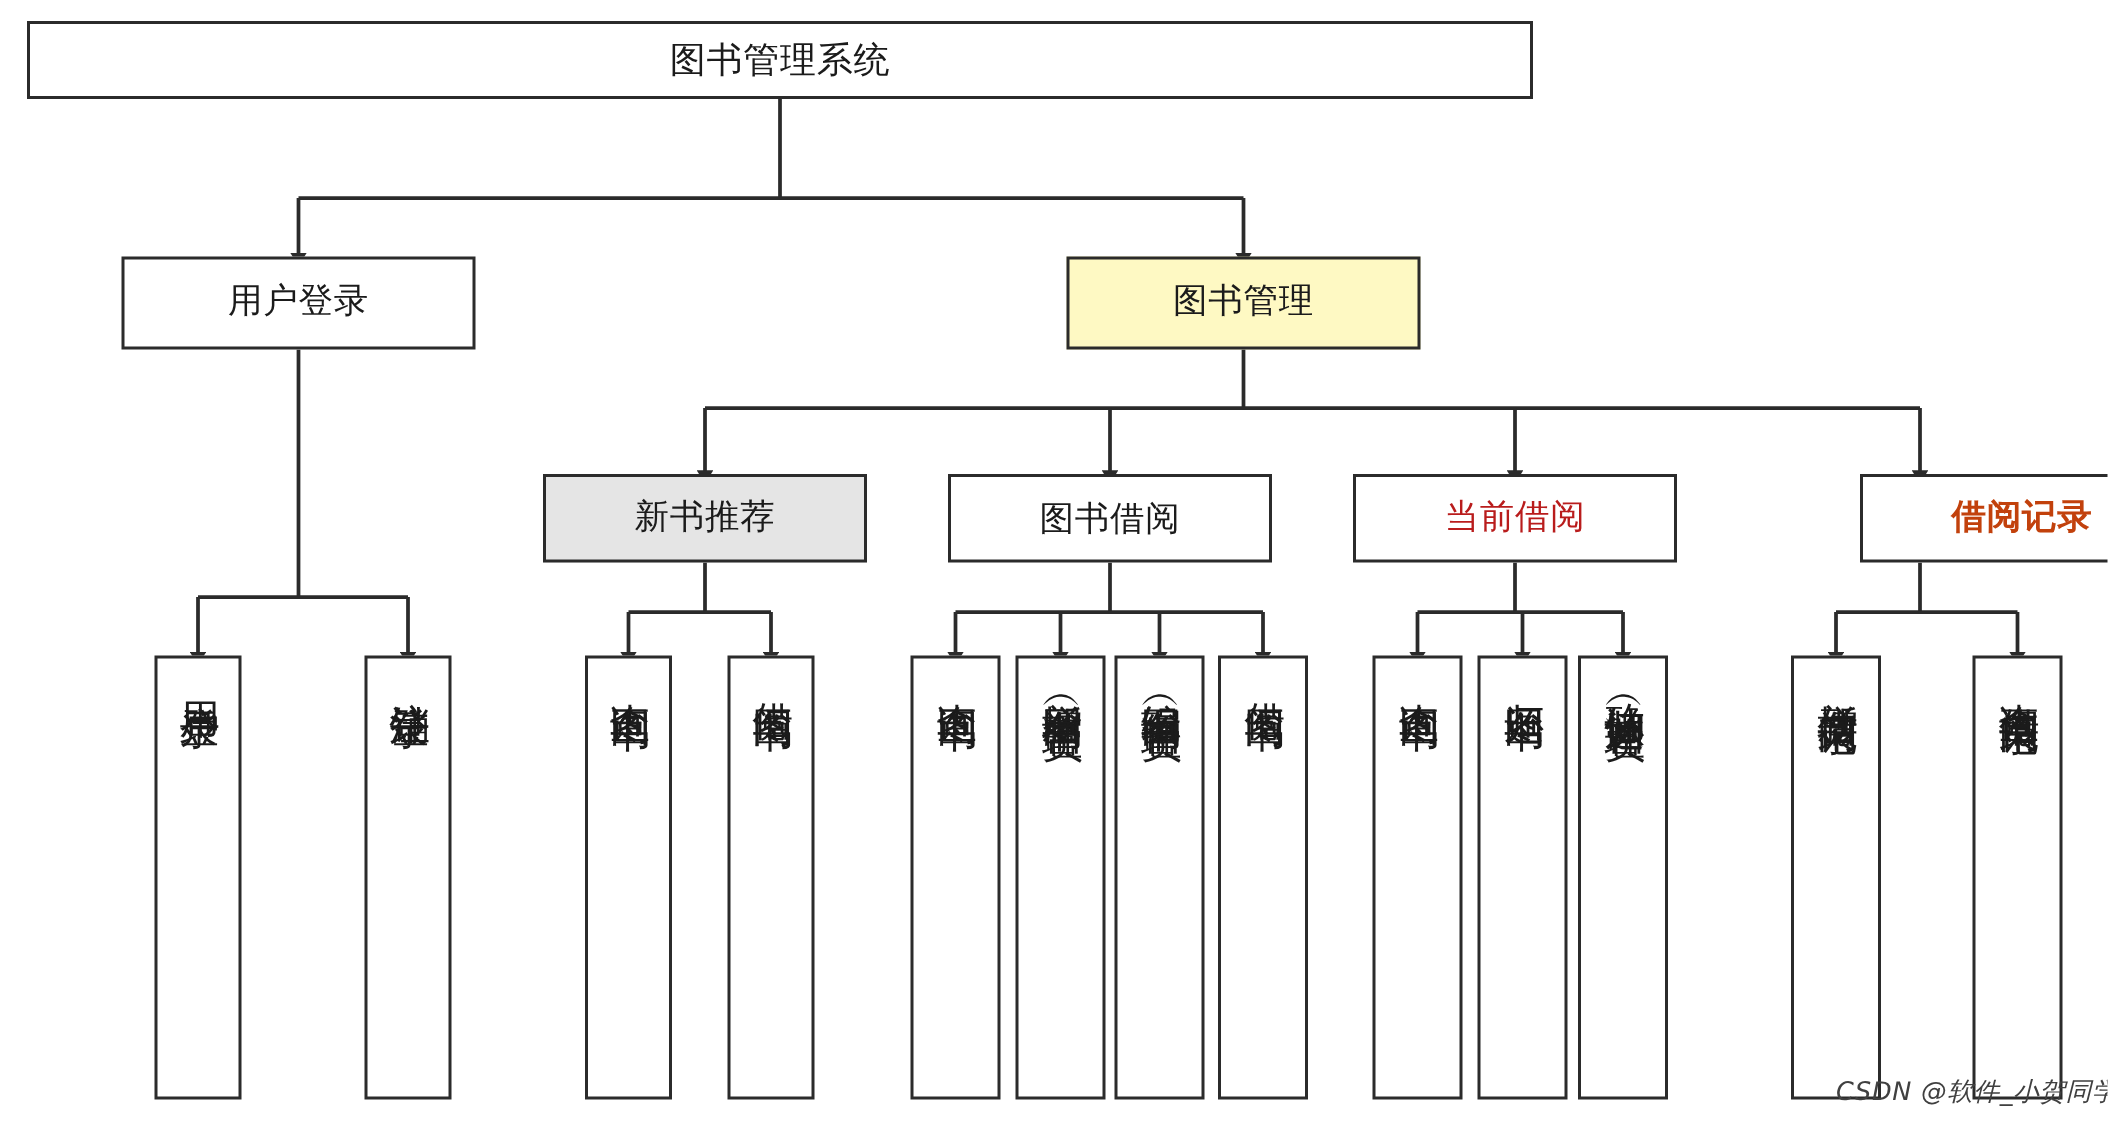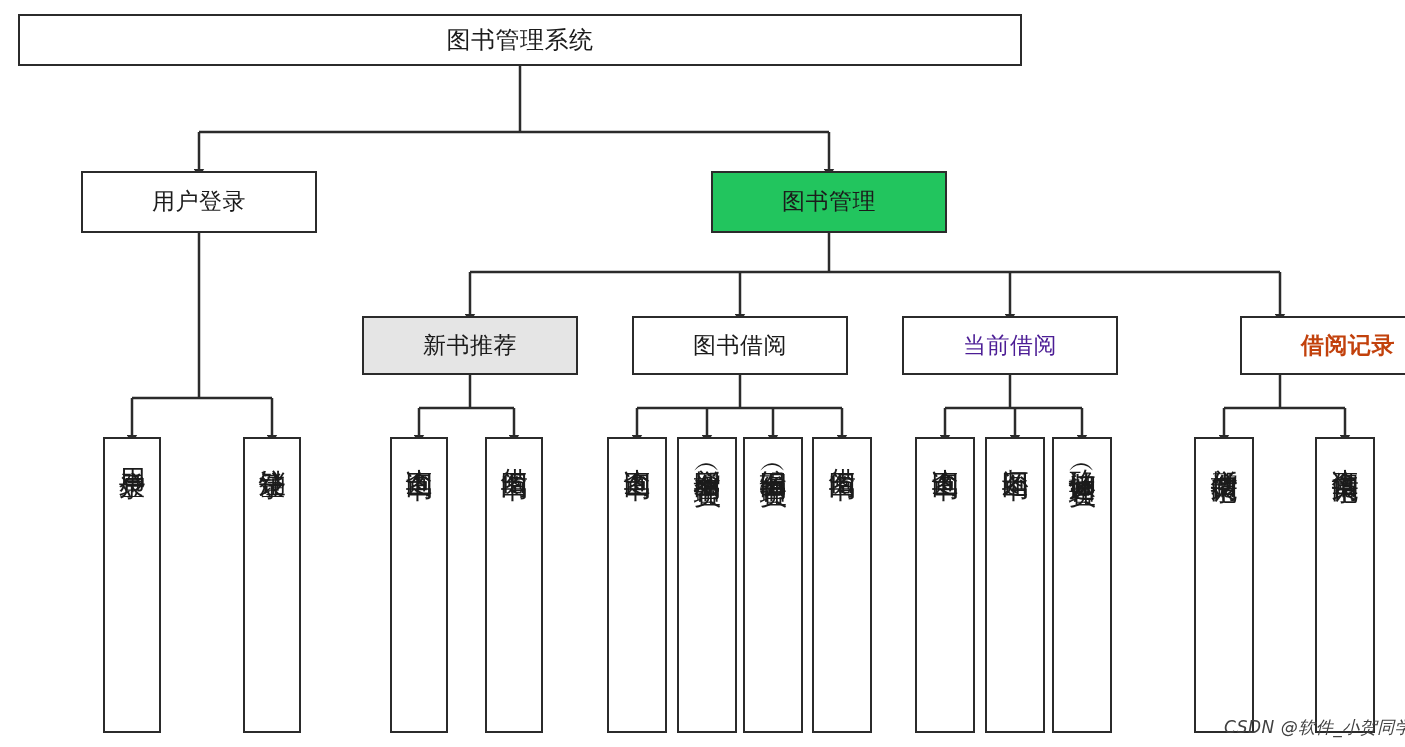--- a/index.html
+++ b/index.html
@@ -118,30 +118,30 @@
       </g>
   </svg>
 
   <div id="node-layer">
       <div class="node horiz root" style="left: 18px; top: 14px; width: 1004px; height: 52px; border-color: rgb(43, 43, 43); background: rgb(255, 255, 255); color: rgb(27, 27, 27);">
         <span class="label">图书管理系统</span>
       </div>
       <div class="node horiz" style="left: 81px; top: 171px; width: 236px; height: 62px; border-color: rgb(43, 43, 43); background: rgb(255, 255, 255); color: rgb(27, 27, 27);">
         <span class="label">用户登录</span>
       </div>
-      <div class="node horiz" style="left: 711px; top: 171px; width: 236px; height: 62px; border-color: rgb(43, 43, 43); background: #22c55e; color: rgb(27, 27, 27);">
+      <div class="node horiz" style="left: 711px; top: 171px; width: 236px; height: 62px; border-color: rgb(43, 43, 43); background: #fef9c3; color: rgb(27, 27, 27);">
         <span class="label">图书管理</span>
       </div>
       <div class="node horiz" style="left: 362px; top: 316px; width: 216px; height: 59px; border-color: rgb(43, 43, 43); background: #e5e5e5; color: rgb(27, 27, 27);">
         <span class="label">新书推荐</span>
       </div>
       <div class="node horiz" style="left: 632px; top: 316px; width: 216px; height: 59px; border-color: rgb(43, 43, 43); background: rgb(255, 255, 255); color: rgb(27, 27, 27); font-family: Liberation Serif, serif;">
         <span class="label">图书借阅</span>
       </div>
-      <div class="node horiz" style="left: 902px; top: 316px; width: 216px; height: 59px; border-color: rgb(43, 43, 43); background: rgb(255, 255, 255); color: #4c1d95;">
+      <div class="node horiz" style="left: 902px; top: 316px; width: 216px; height: 59px; border-color: rgb(43, 43, 43); background: rgb(255, 255, 255); color: #b91c1c;">
         <span class="label">当前借阅</span>
       </div>
       <div class="node horiz" style="left: 1240px; top: 316px; width: 216px; height: 59px; border-color: rgb(43, 43, 43); background: rgb(255, 255, 255); color: #c2410c; font-weight: bold;">
         <span class="label">借阅记录</span>
       </div>
       <div class="node vert" style="left: 103px; top: 437px; width: 58px; height: 296px; border-color: rgb(43, 43, 43); background: rgb(255, 255, 255); color: rgb(27, 27, 27);">
         <span class="label">用户登录</span>
       </div>
       <div class="node vert" style="left: 243px; top: 437px; width: 58px; height: 296px; border-color: rgb(43, 43, 43); background: rgb(255, 255, 255); color: rgb(27, 27, 27);">
         <span class="label">注销登录</span>

